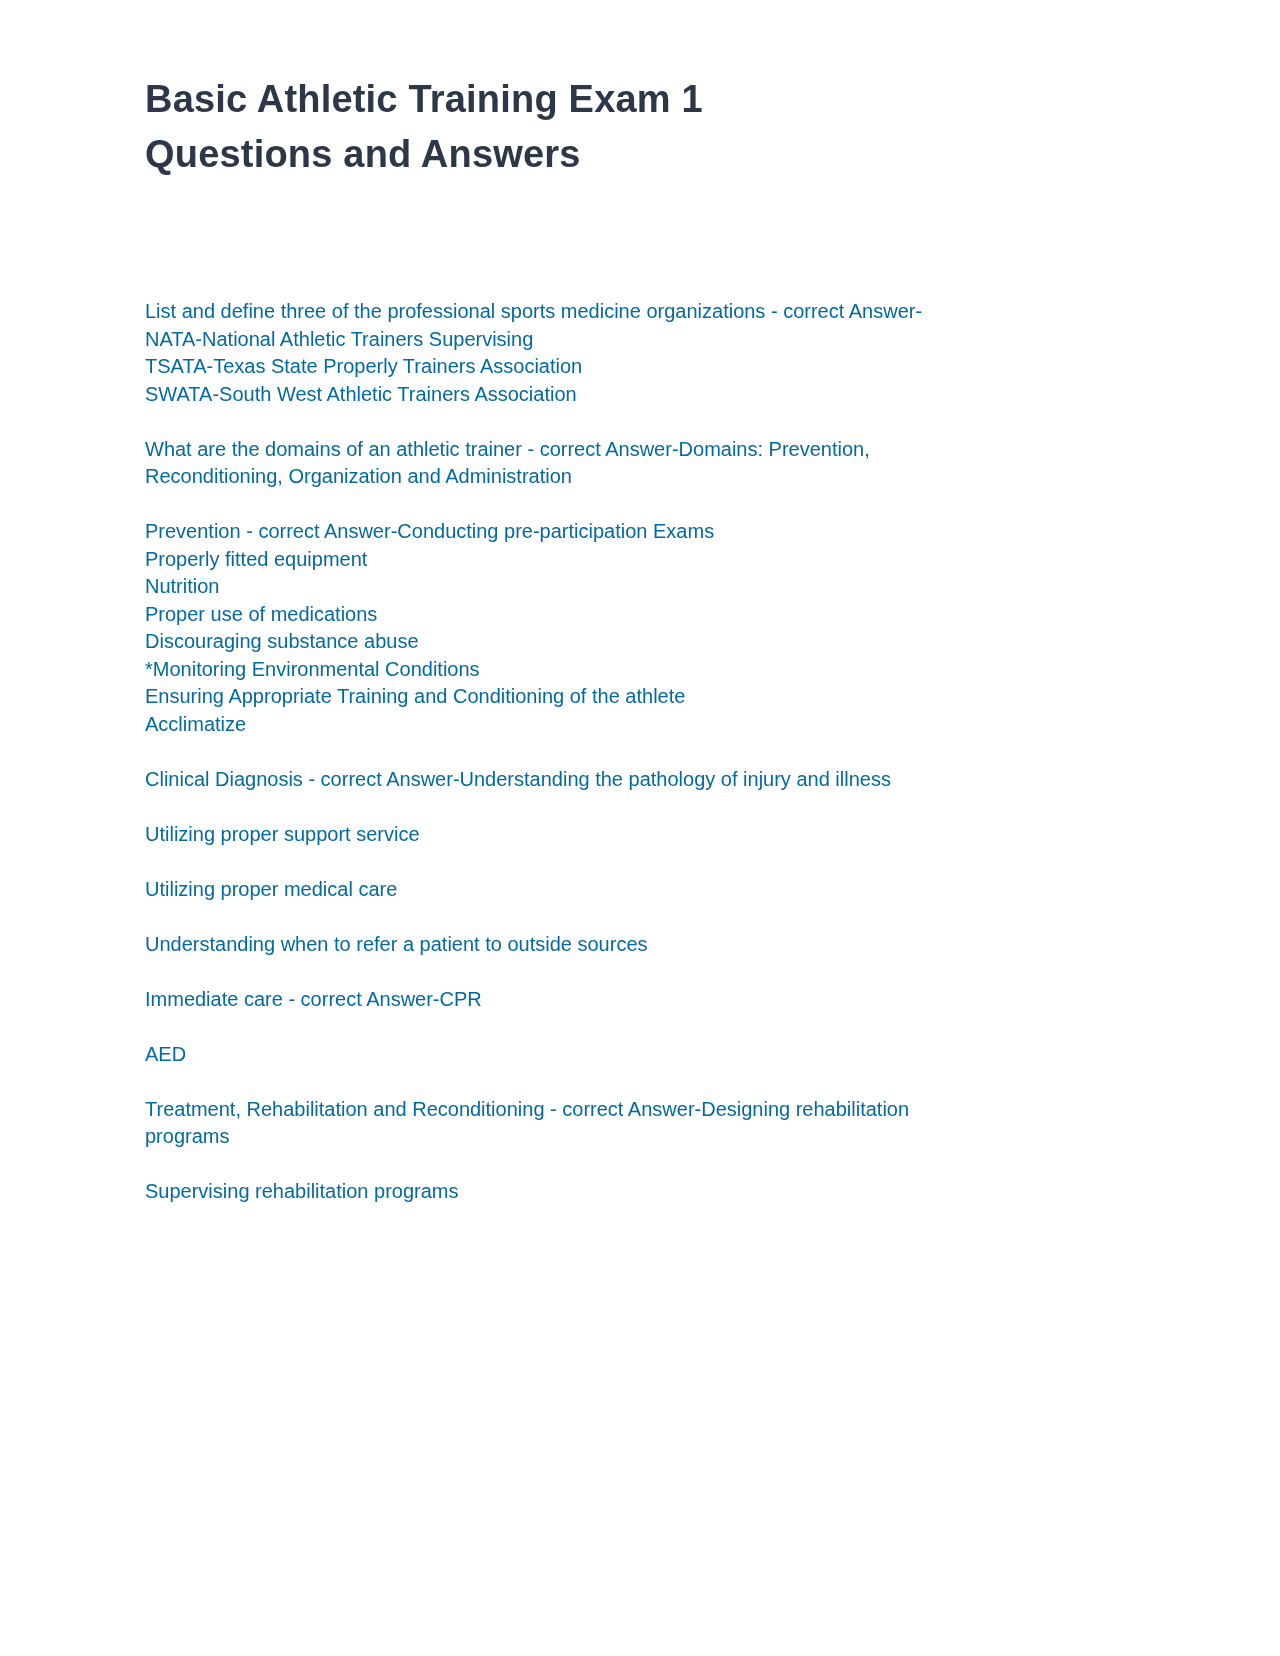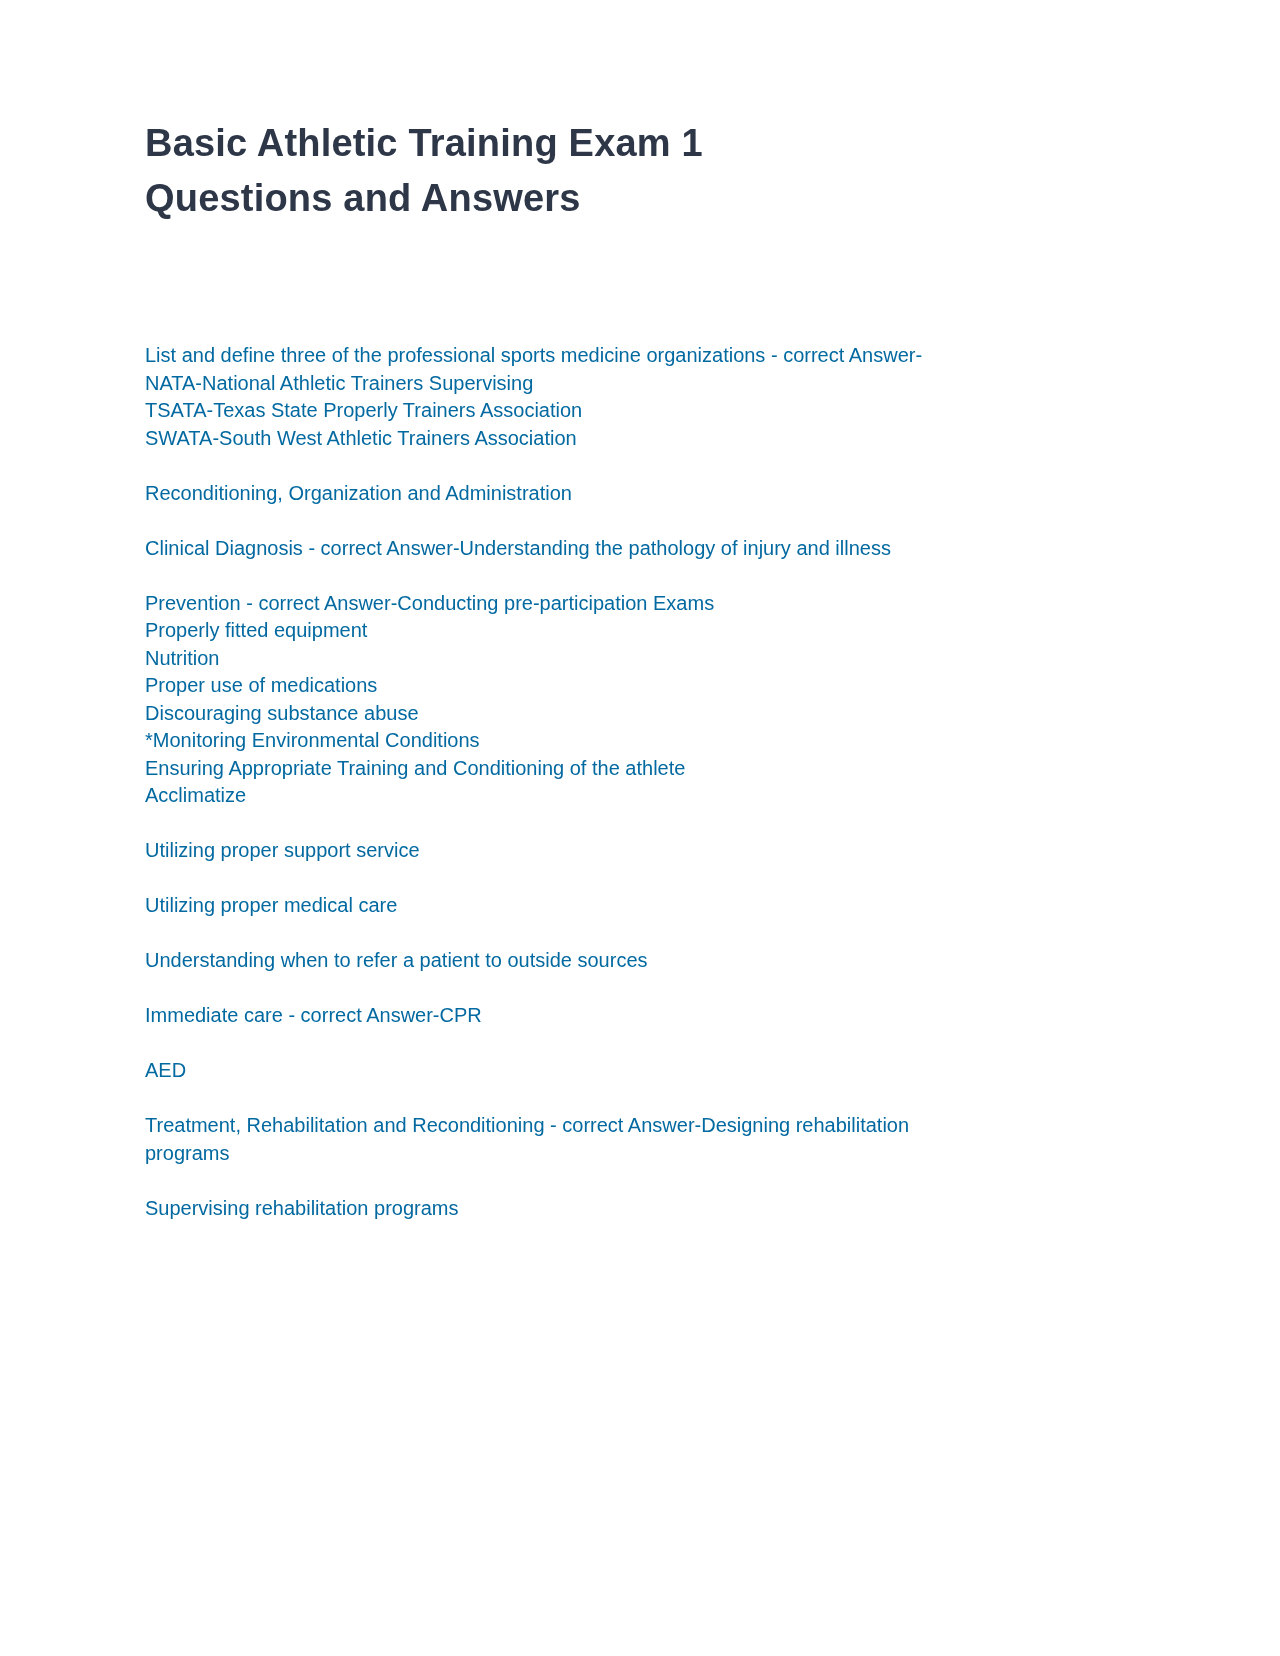--- a/index.html
+++ b/index.html
@@ -6,21 +6,21 @@
     margin: 0;
     padding: 0;
     background: #ffffff;
   }
   .page {
     position: relative;
     width: 1280px;
     height: 1656px;
     box-sizing: border-box;
     background: #ffffff;
-    padding: 116px 145px 0 145px;
+    padding: 72px 145px 0 145px;
     overflow: hidden;
     font-family: "Liberation Sans", "DejaVu Sans", sans-serif;
   }
   .doc-title {
     margin: 0 0 116px 0;
     font-size: 38px;
     line-height: 55px;
     font-weight: bold;
     color: #2d3748;
     letter-spacing: 0.2px;
@@ -55,36 +55,37 @@
   <div class="doc-content">
 
     <p class="para">
       <span class="text-line">List and define three of the professional sports medicine organizations - correct Answer-</span>
       <span class="text-line">NATA-National Athletic Trainers Supervising</span>
       <span class="text-line">TSATA-Texas State Properly Trainers Association</span>
       <span class="text-line">SWATA-South West Athletic Trainers Association</span>
     </p>
 
     <p class="para">
+      <span class="text-line">What are the domains of an athletic trainer - correct Answer-Domains: Prevention,</span>
       <span class="text-line">Reconditioning, Organization and Administration</span>
-    </p>
-
-    <p class="para">
-      <span class="text-line">Clinical Diagnosis - correct Answer-Understanding the pathology of injury and illness</span>
     </p>
 
     <p class="para">
       <span class="text-line">Prevention - correct Answer-Conducting pre-participation Exams</span>
       <span class="text-line">Properly fitted equipment</span>
       <span class="text-line">Nutrition</span>
       <span class="text-line">Proper use of medications</span>
       <span class="text-line">Discouraging substance abuse</span>
       <span class="text-line">*Monitoring Environmental Conditions</span>
       <span class="text-line">Ensuring Appropriate Training and Conditioning of the athlete</span>
       <span class="text-line">Acclimatize</span>
+    </p>
+
+    <p class="para">
+      <span class="text-line">Clinical Diagnosis - correct Answer-Understanding the pathology of injury and illness</span>
     </p>
 
     <p class="para">
       <span class="text-line">Utilizing proper support service</span>
     </p>
 
     <p class="para">
       <span class="text-line">Utilizing proper medical care</span>
     </p>
 

